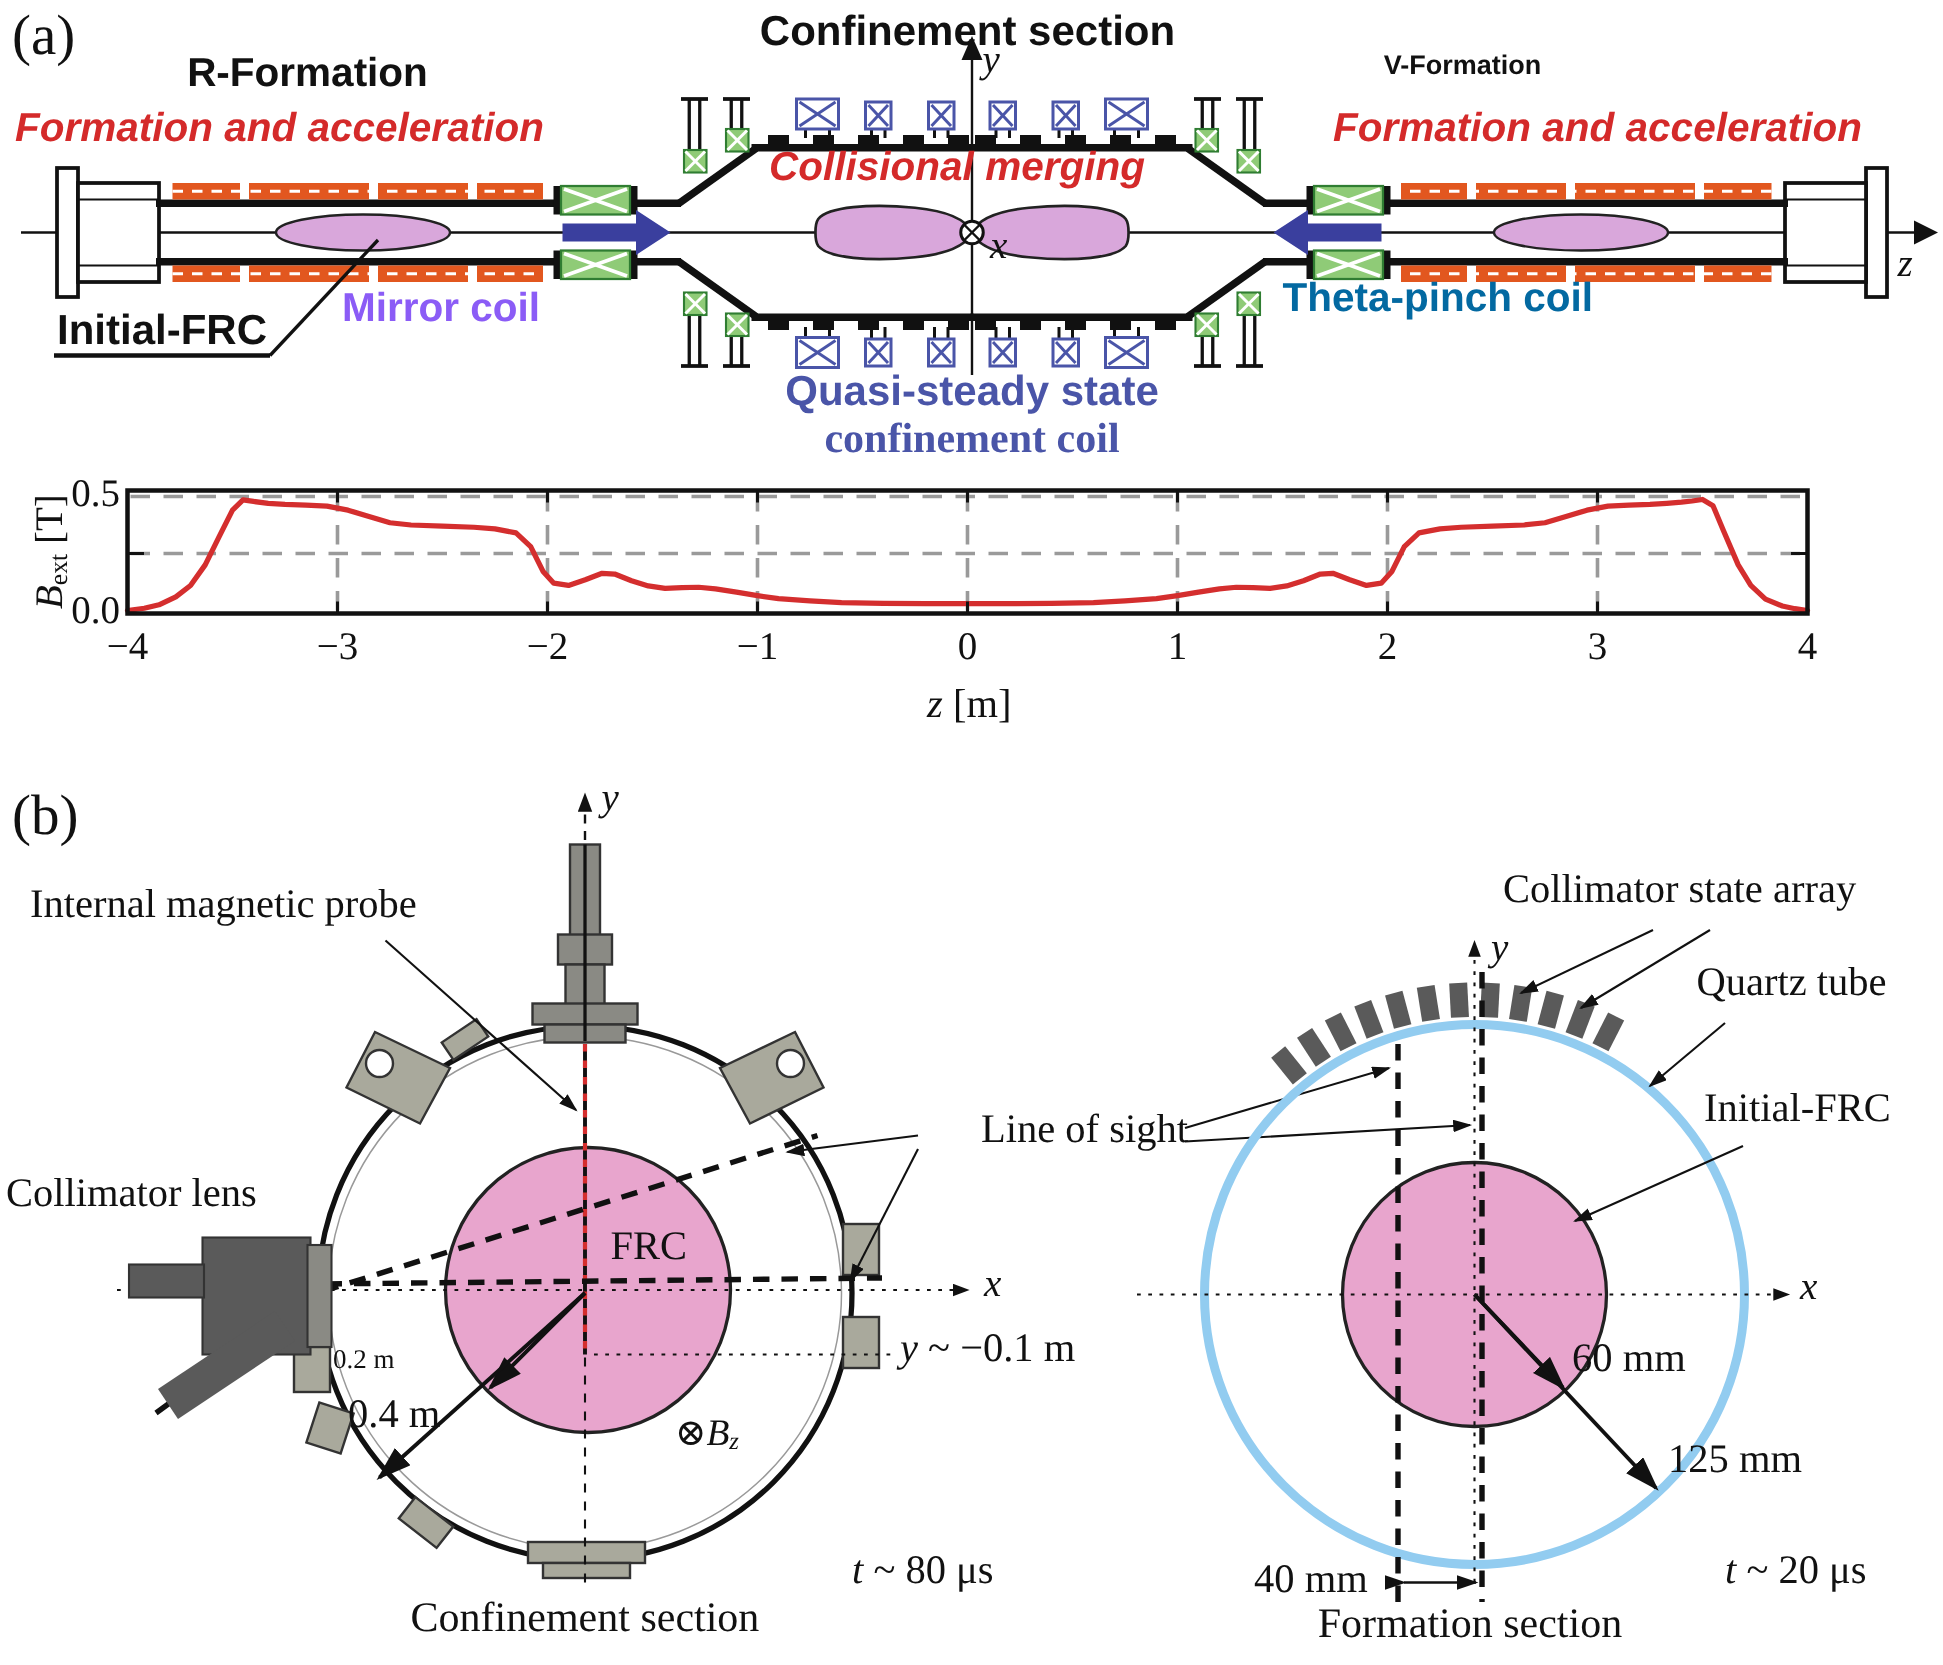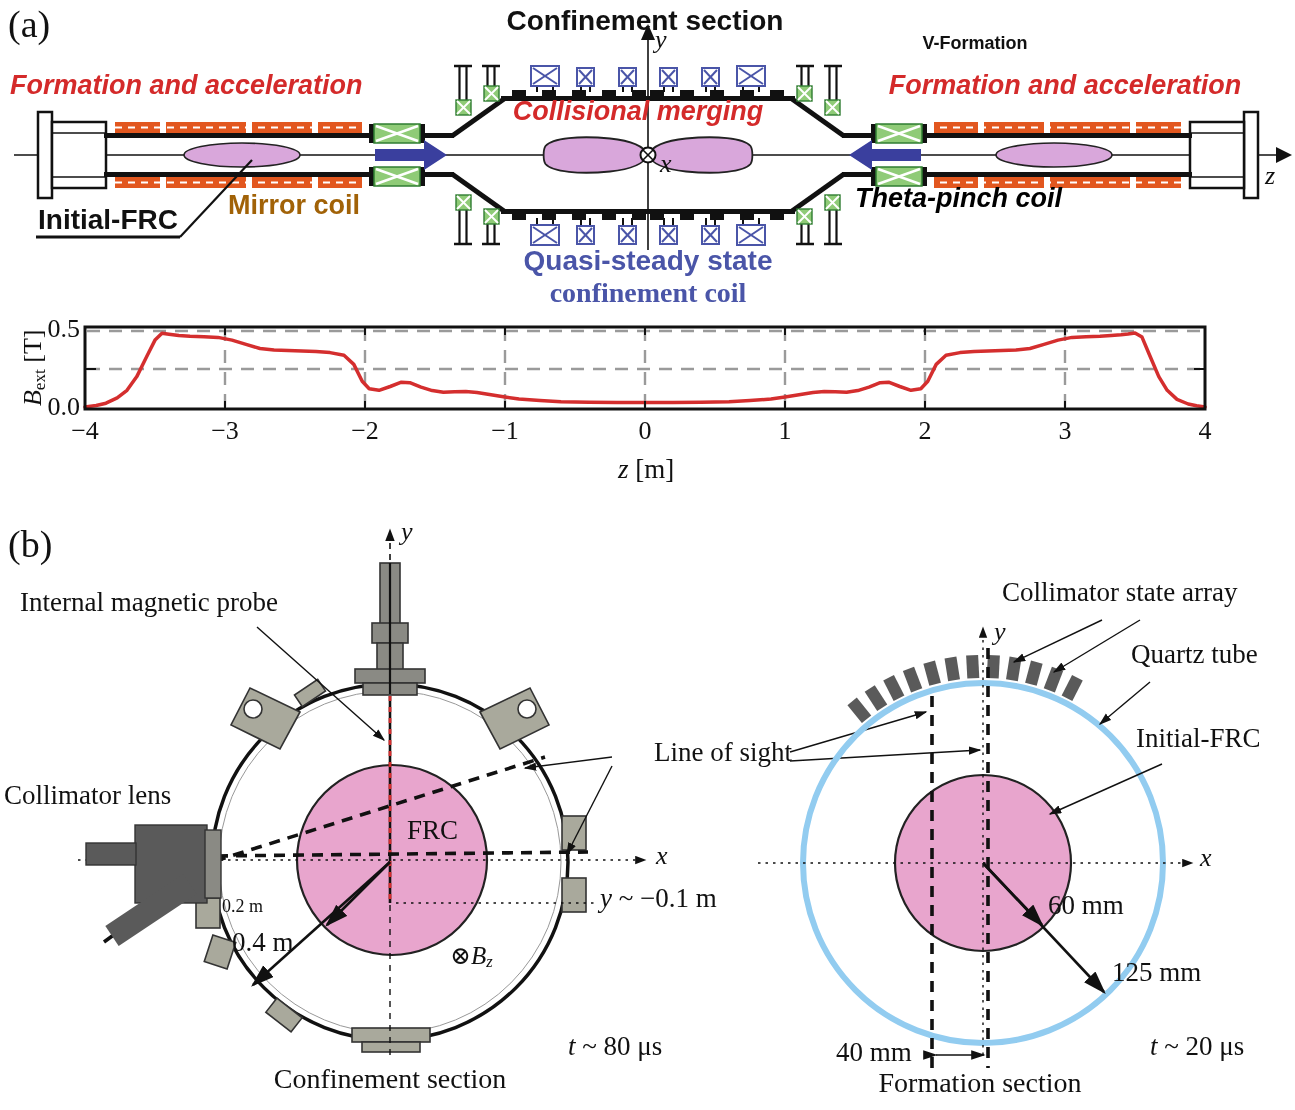--- a/index.html
+++ b/index.html
@@ -5,22 +5,22 @@
   html,body{margin:0;padding:0;background:#fff;}
   #stage{position:relative;width:1295px;height:1110px;background:#fff;overflow:hidden;
          font-family:"Liberation Serif","DejaVu Serif",serif;color:#111;}
   svg{position:absolute;left:0;top:0;}
   .lbl{position:absolute;white-space:nowrap;line-height:1.08;}
   .sb{font-family:"Liberation Sans","DejaVu Sans",sans-serif;font-weight:bold;}
   .ser{font-family:"Liberation Serif","DejaVu Serif",serif;}
   .it{font-style:italic;}
   .ctr{text-align:center;}
   .red{color:#d42a2a;}
-  .grn{color:#a16207;}
-  .org{color:#000000;font-style:italic;}
+  .grn{color:#8b5cf6;}
+  .org{color:#0369a1;}
   .blu{color:#4a55a8;}
   .sub{font-size:66%;vertical-align:-18%;}
   .ylab{position:absolute;left:-36px;top:352px;width:140px;text-align:center;
         transform:rotate(-90deg);font-size:26px;}
 </style>
 </head>
 <body>
 
 <div id="stage">
 
@@ -305,20 +305,21 @@
     <line x1="983" y1="863" x2="1104" y2="992" stroke-width="2.6" marker-end="url(#ah)"></line>
 
     <line x1="1102" y1="620" x2="1014" y2="662" stroke-width="1.4" marker-end="url(#ah)"></line>
     <line x1="1140" y1="620" x2="1054" y2="672" stroke-width="1.4" marker-end="url(#ah)"></line>
     <line x1="1150" y1="682" x2="1100" y2="724" stroke-width="1.4" marker-end="url(#ah)"></line>
     <line x1="1162" y1="764" x2="1050" y2="814" stroke-width="1.4" marker-end="url(#ah)"></line>
   </g>
 </svg>
 
 <div class="lbl ser" style="left:8px;top:4px;font-size:38px;">(a)</div>
+<div class="lbl sb ctr" style="left:100px;top:34px;width:210px;font-size:27px;">R-Formation</div>
 <div class="lbl sb ctr" style="left:480px;top:6px;width:330px;font-size:28px;">Confinement section</div>
 <div class="lbl sb ctr" style="left:870px;top:34px;width:210px;font-size:18px;">V-Formation</div>
 <div class="lbl sb it red" style="left:10px;top:71px;font-size:27px;">Formation and acceleration</div>
 <div class="lbl sb it red ctr" style="left:840px;top:71px;width:450px;font-size:27px;">Formation and acceleration</div>
 <div class="lbl sb it red ctr" style="left:488px;top:97px;width:300px;font-size:27px;">Collisional merging</div>
 <div class="lbl sb" style="left:38px;top:205px;font-size:28px;">Initial-FRC</div>
 <div class="lbl sb grn" style="left:228px;top:191px;font-size:27px;">Mirror coil</div>
 <div class="lbl sb org" style="left:855px;top:184px;font-size:27px;">Theta-pinch coil</div>
 <div class="lbl sb blu ctr" style="left:448px;top:246px;width:400px;font-size:28px;">Quasi-steady state</div>
 <div class="lbl sb blu ctr" style="left:448px;top:278px;width:400px;font-size:28px;font-family:Liberation Serif, serif;">confinement coil</div>

